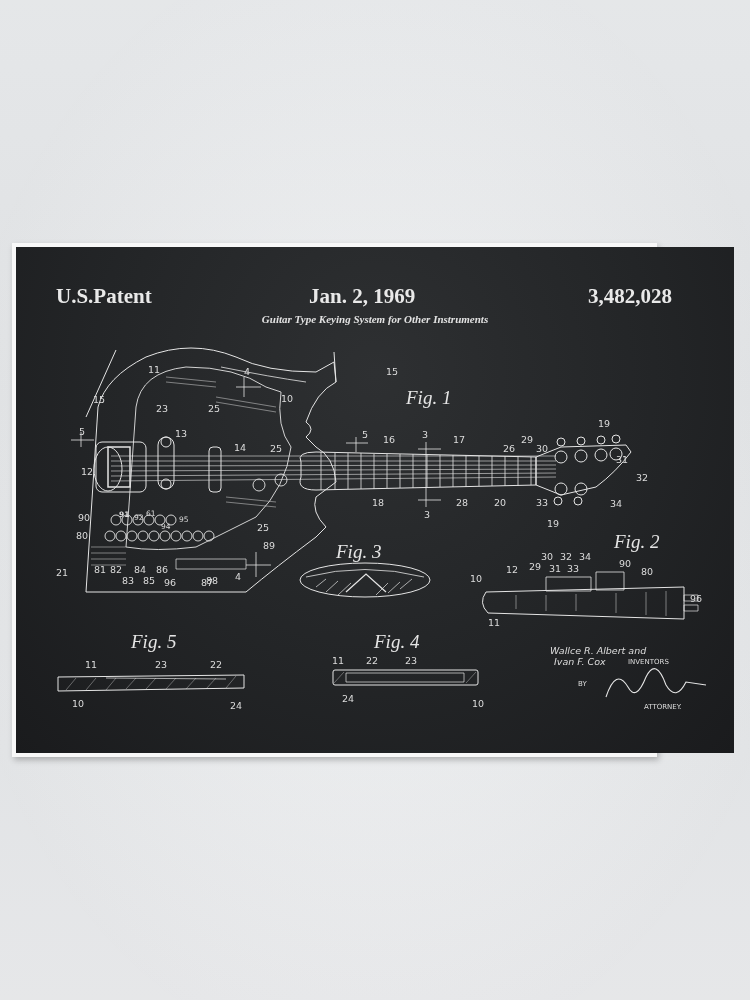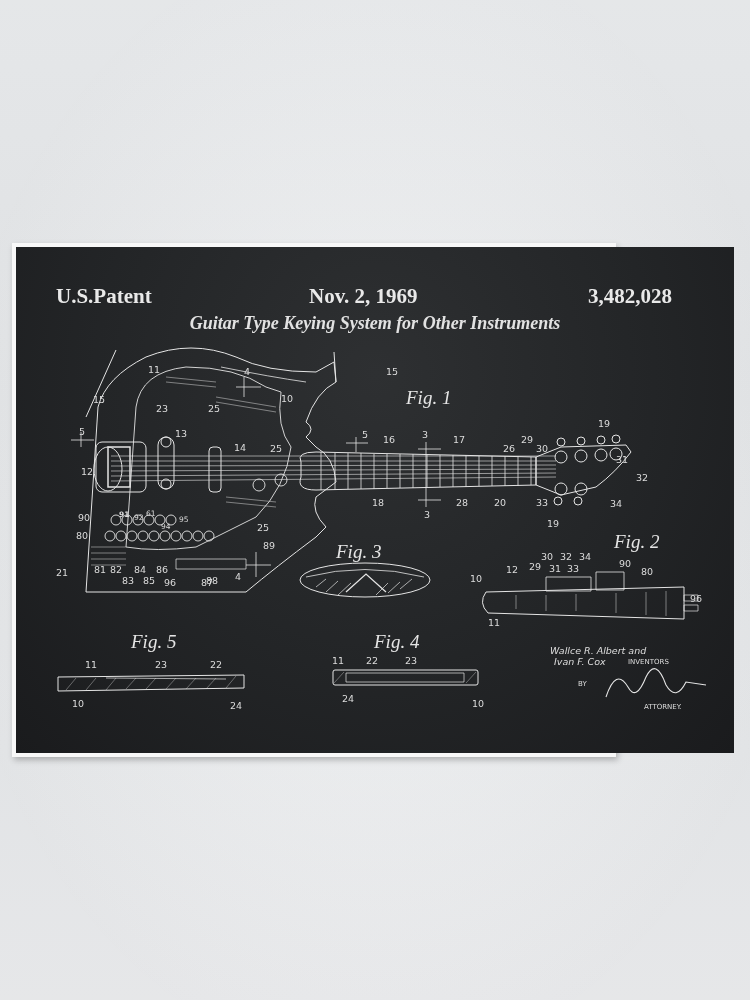--- a/index.html
+++ b/index.html
@@ -2,42 +2,42 @@
 <html><head>
 <meta charset="utf-8">
 <style>
   html,body{margin:0;padding:0;}
   body{width:750px;height:1000px;position:relative;overflow:hidden;
        background:linear-gradient(180deg,#eceef0 0%,#e6e8ea 40%,#e9ebed 75%,#edeef0 100%);
        font-family:"Liberation Sans",sans-serif;}
   .wall-shadow{position:absolute;left:0;top:0;width:750px;height:1000px;
        background:radial-gradient(ellipse at 50% 50%,rgba(255,255,255,0.35),rgba(0,0,0,0.03) 80%);}
   .poster{position:absolute;left:12px;top:243px;width:604px;height:514px;background:#f8f8f8;
-       box-shadow:2px 3px 6px rgba(0,0,0,0.25);}
+       box-shadow:2px 3px 6px rgba(0,0,0,0.25);padding-left:41px;}
   .panel{position:absolute;left:4px;top:4px;width:718px;height:506px;
        background:radial-gradient(ellipse at 50% 25%,#2e3032 0%,#232527 55%,#1a1b1d 100%);overflow:hidden;}
   .hdr{position:absolute;color:#e9e9e9;font-family:"Liberation Serif",serif;font-weight:bold;font-size:21px;top:37px;}
   .subtitle{position:absolute;left:0;width:718px;top:66px;text-align:center;color:#e2e2e2;
-       font-family:"Liberation Serif",serif;font-style:italic;font-weight:bold;font-size:18px;}
+       font-family:"Liberation Serif",serif;font-style:italic;font-weight:bold;font-size:11px;}
   .fig{position:absolute;color:#e5e5e5;font-family:"Liberation Serif",serif;font-style:italic;font-size:19px;}
   .lbl{position:absolute;color:#dcdcdc;font-family:"DejaVu Sans",sans-serif;font-size:9.5px;line-height:10px;}
   .inv{position:absolute;color:#dedede;font-family:"DejaVu Sans",sans-serif;font-style:italic;font-size:9.5px;}
   svg.draw{position:absolute;left:0;top:0;}
   svg.draw *{vector-effect:non-scaling-stroke;}
 </style>
 </head>
 <body>
 
 <div class="wall-shadow"></div>
 
 <div class="poster">
   <div class="panel">
 
     <div class="hdr" style="left:40px;">U.S.Patent</div>
-    <div class="hdr" style="left:293px;">Nov. 2, 1969</div>
+    <div class="hdr" style="left:293px;">Jan. 2, 1969</div>
     <div class="hdr" style="left:572px;">3,482,028</div>
     <div class="subtitle">Guitar Type Keying System for Other Instruments</div>
 
     <svg class="draw" width="718" height="506" viewBox="0 0 718 506" fill="none" stroke="#e4e4e4" stroke-width="1">
 
       <g>
         <path d="M70 345 L82 160 Q90 130 130 110 Q175 92 220 110 Q250 125 300 125 L318 115 L320 135 Q300 145 290 175 Q300 182 290 190 L300 200 Q318 210 320 235 L300 250 Q295 265 310 280 L300 290 Q260 320 230 345 Z"></path>
         <path d="M205 120 Q255 130 290 135" stroke-width="0.8"></path>
 
         <path d="M120 160 Q125 125 170 120 Q220 120 250 140 L265 145 Q260 180 275 200 Q270 240 240 270 L180 300 Q140 305 110 300 Z" stroke-width="0.9"></path>

